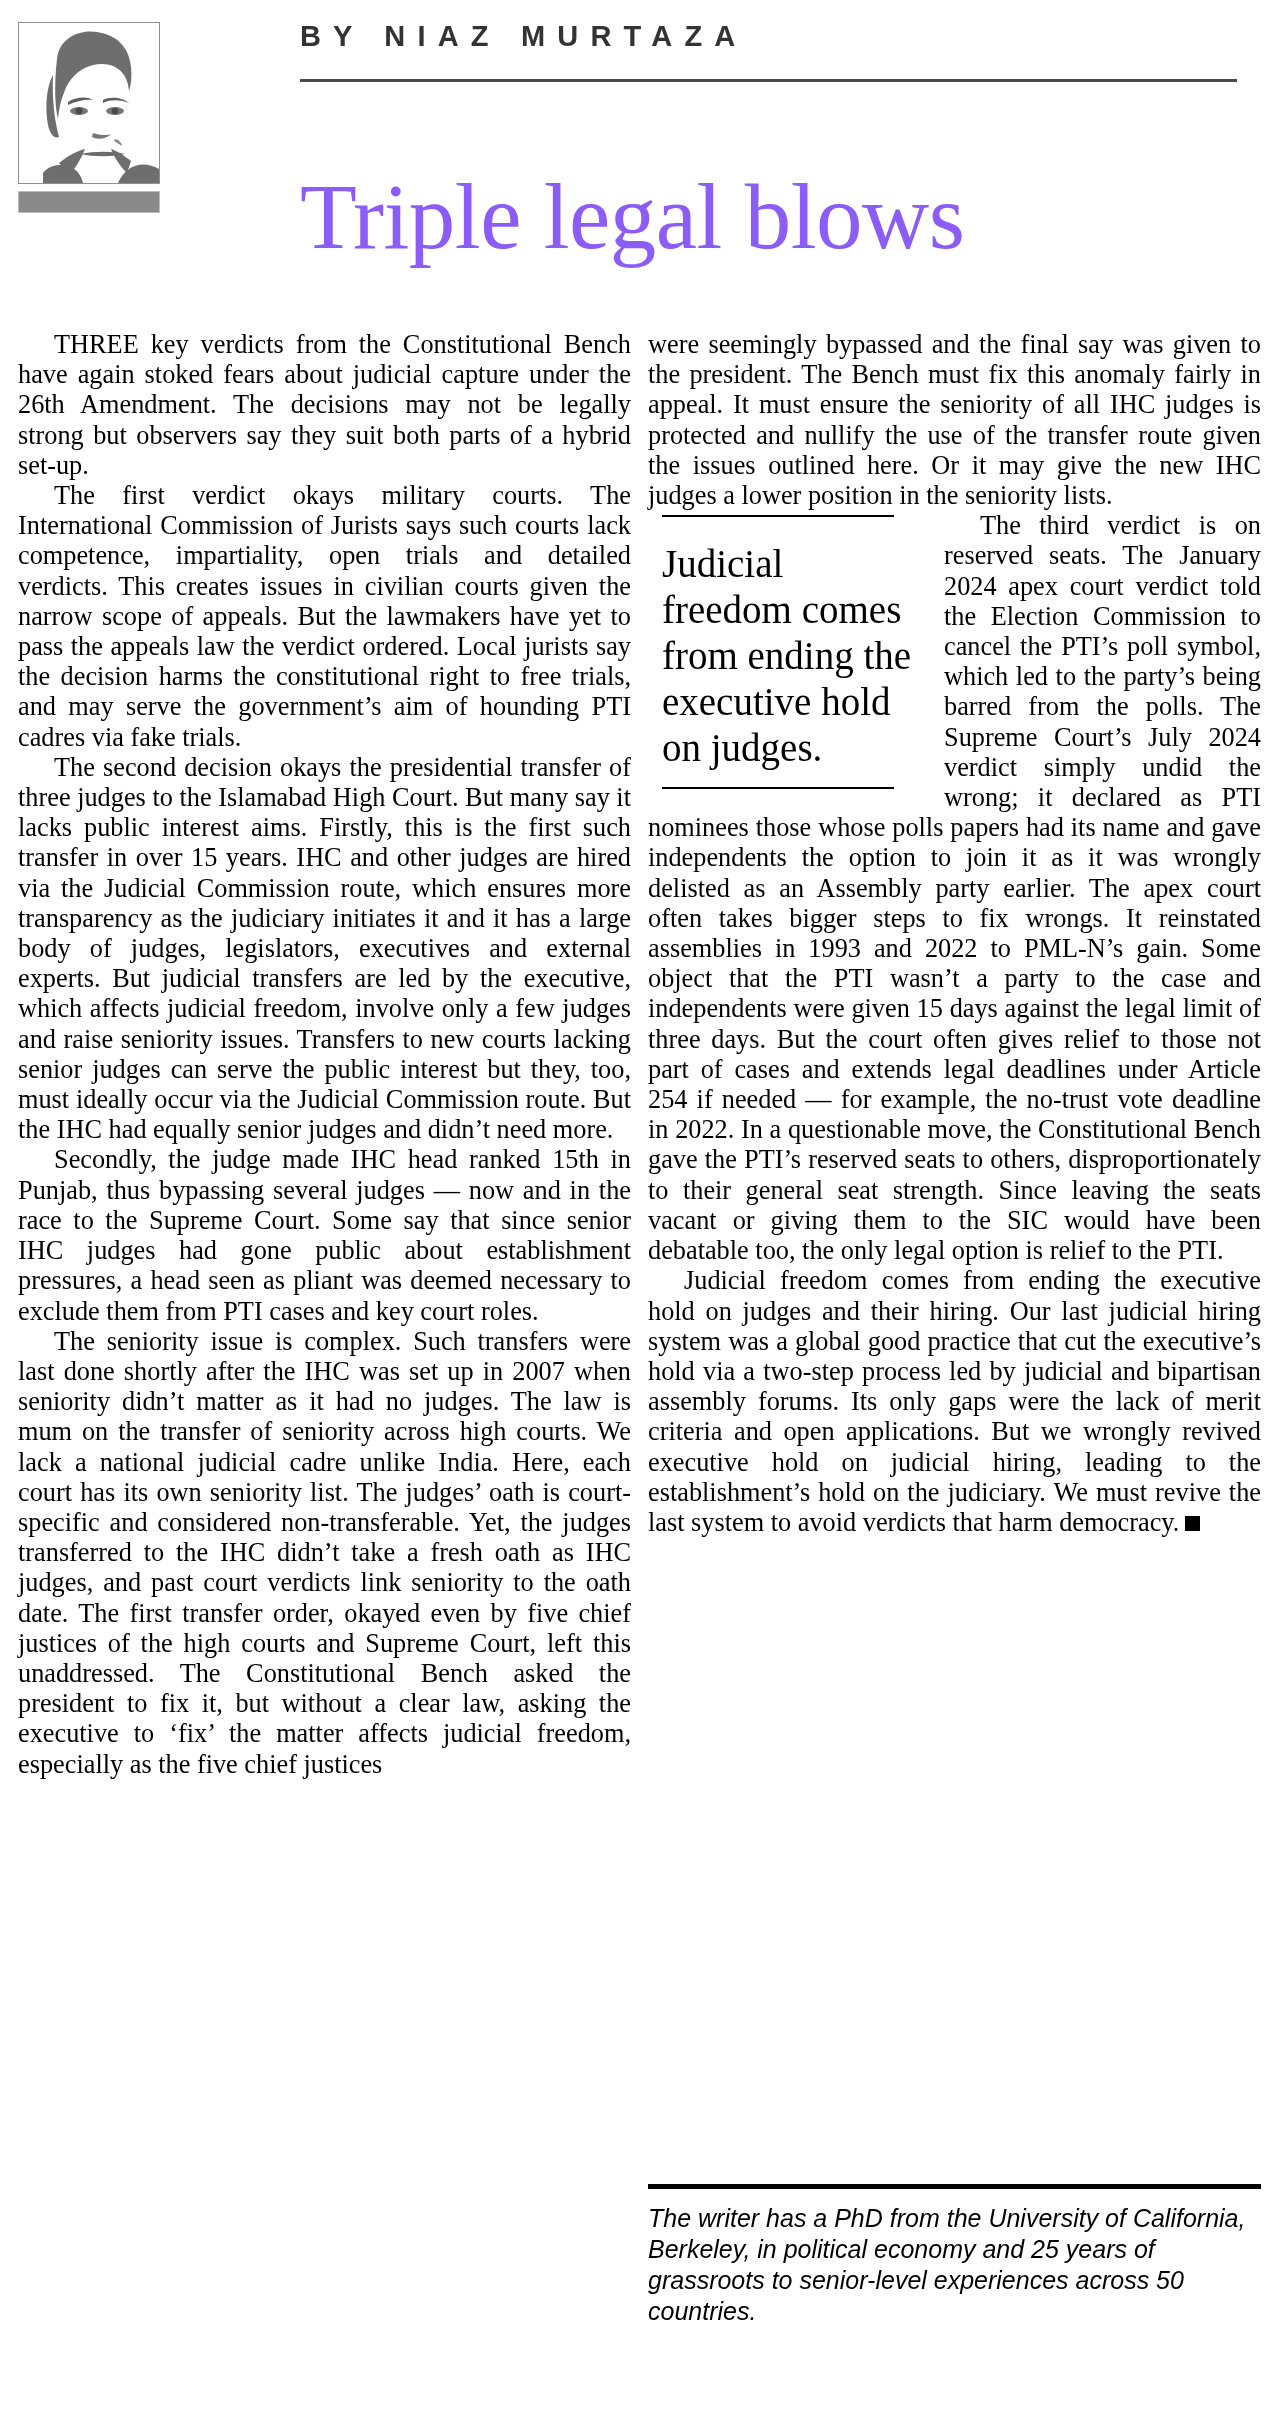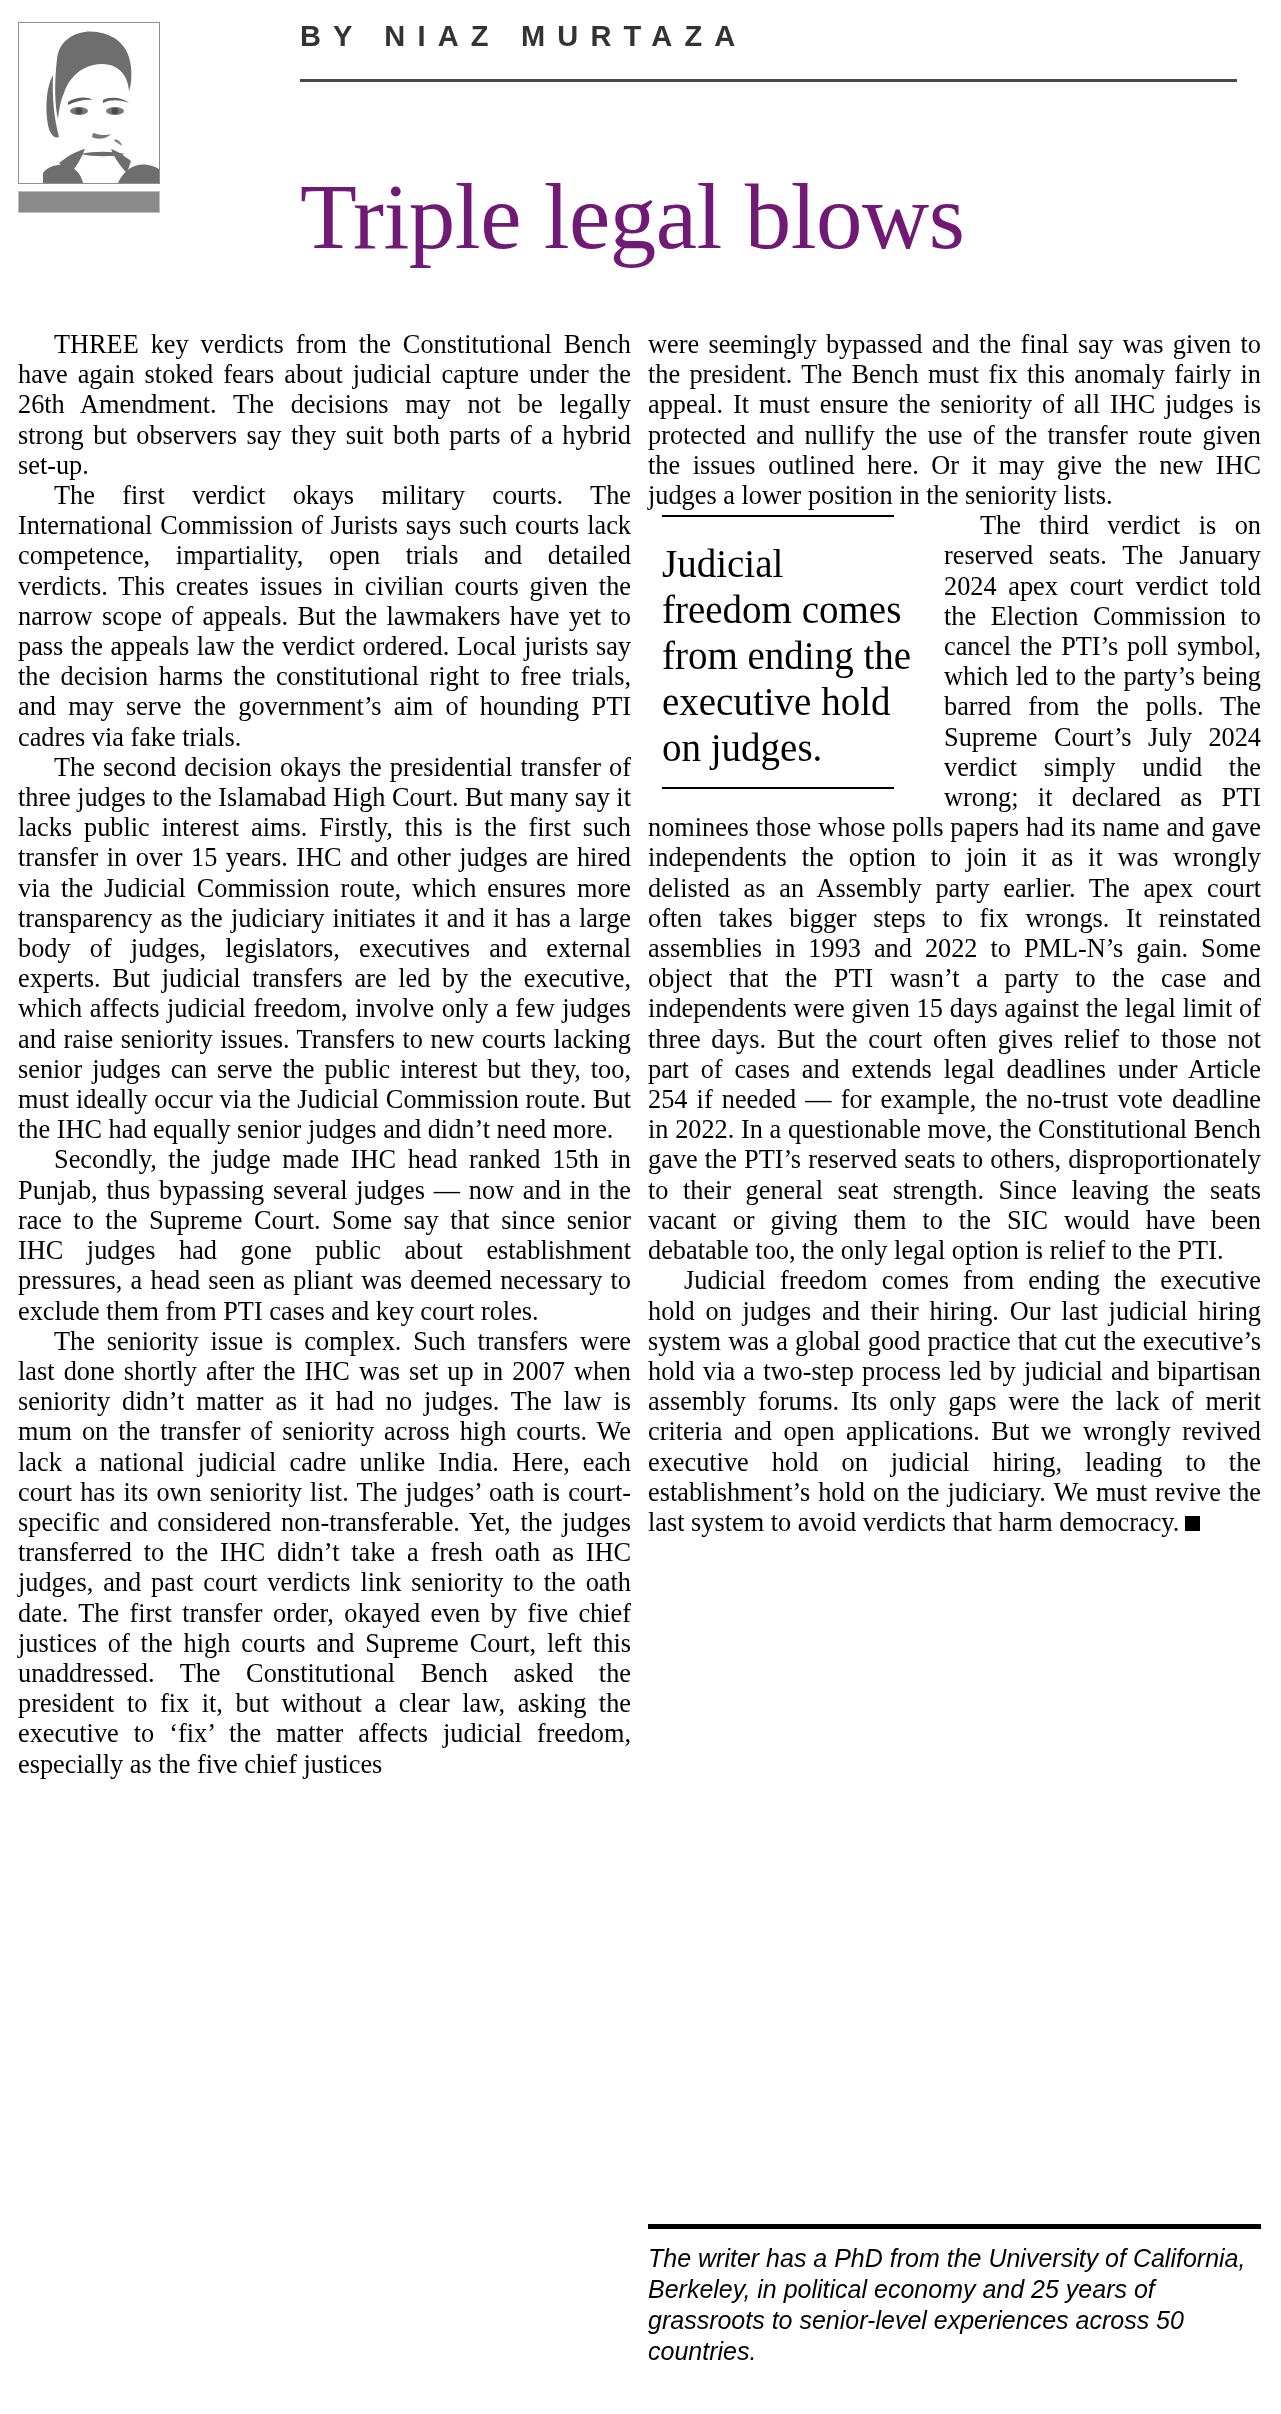--- a/index.html
+++ b/index.html
@@ -82,21 +82,21 @@
   .headline {
     position: absolute;
     left: 300px;
     top: 108px;
     right: 20px;
     font-family: "Liberation Serif", "DejaVu Serif", serif;
     font-size: 93px;
     line-height: 1.0;
     font-weight: 400;
     letter-spacing: -0.5px;
-    color: #701a75;
+    color: #8b5cf6;
     white-space: nowrap;
   }
 
   
   .cols {
     position: absolute;
     left: 0;
     top: 318px;
     width: 1281px;
   }
@@ -154,21 +154,20 @@
     vertical-align: baseline;
     margin-left: 6px;
   }
 
   
   .bio-box {
     position: absolute;
     left: 648px;
     width: 613px;
     top: 2184px;
-    margin-top: 40px;
   }
   .bio-rule {
     height: 0;
     border-top: 5px solid #000000;
     width: 100%;
     margin-bottom: 14px;
   }
   .bio-italic {
     font-family: "Liberation Sans", "DejaVu Sans", sans-serif;
     font-style: italic;

